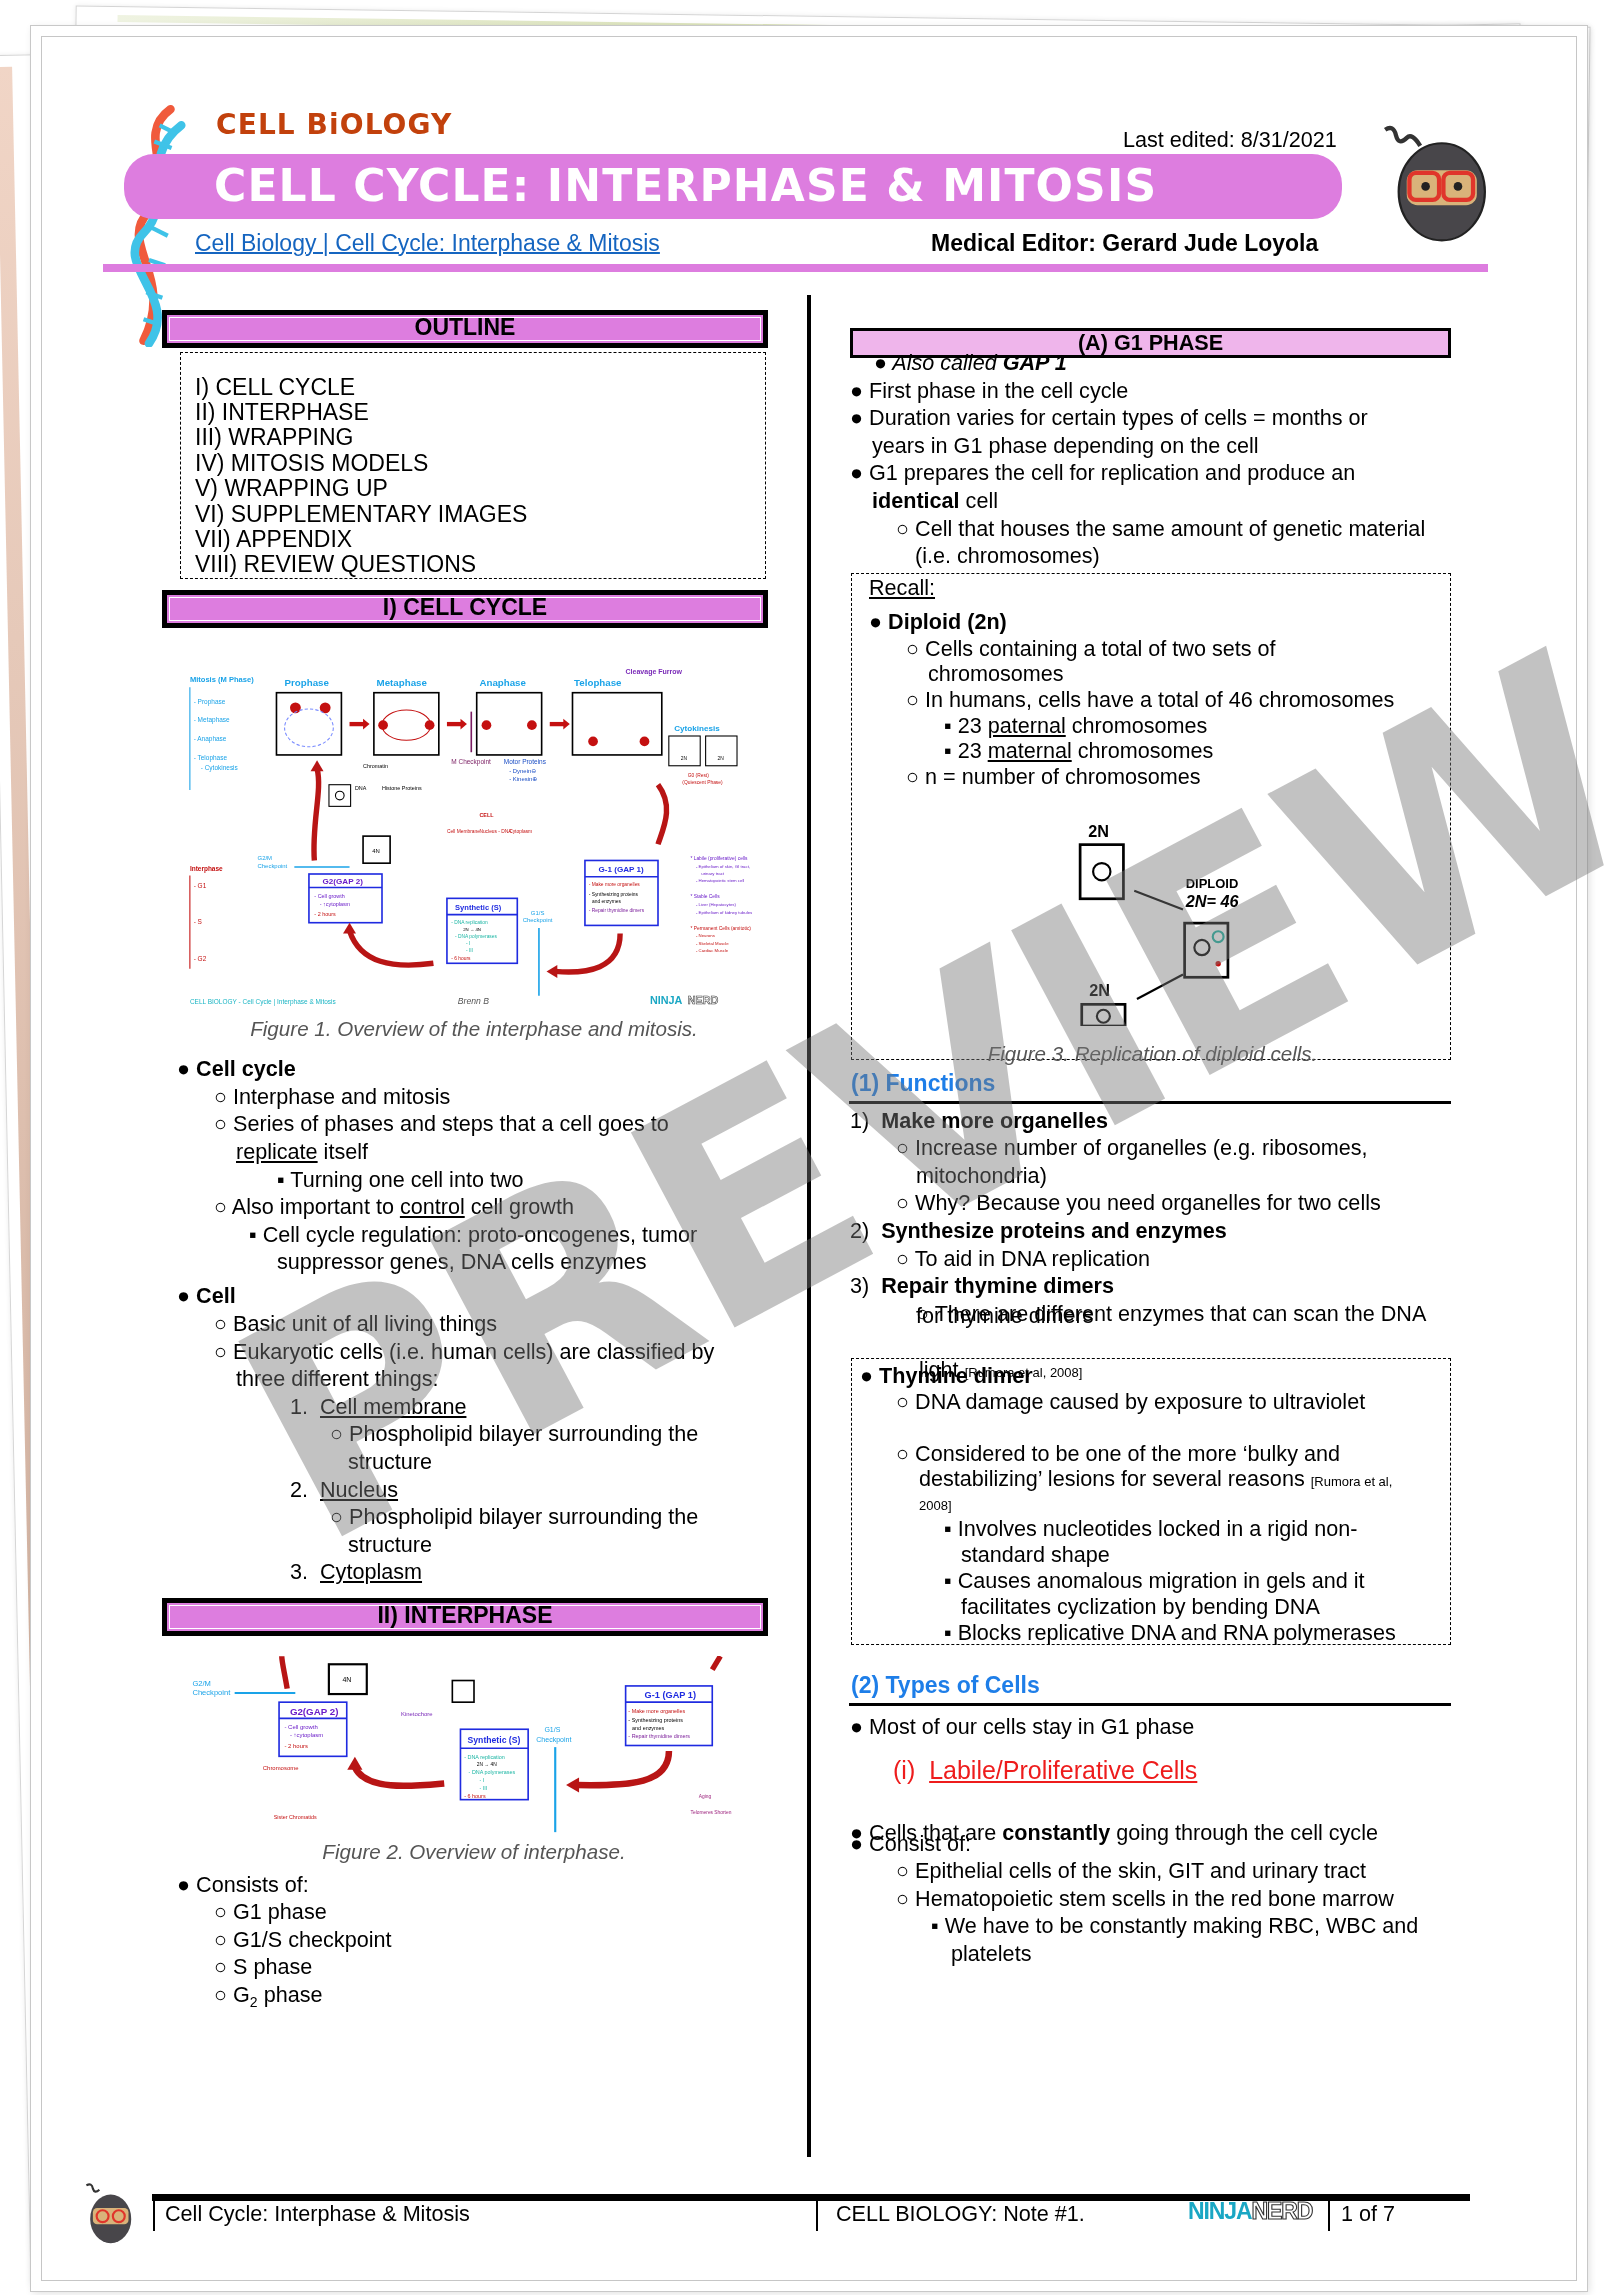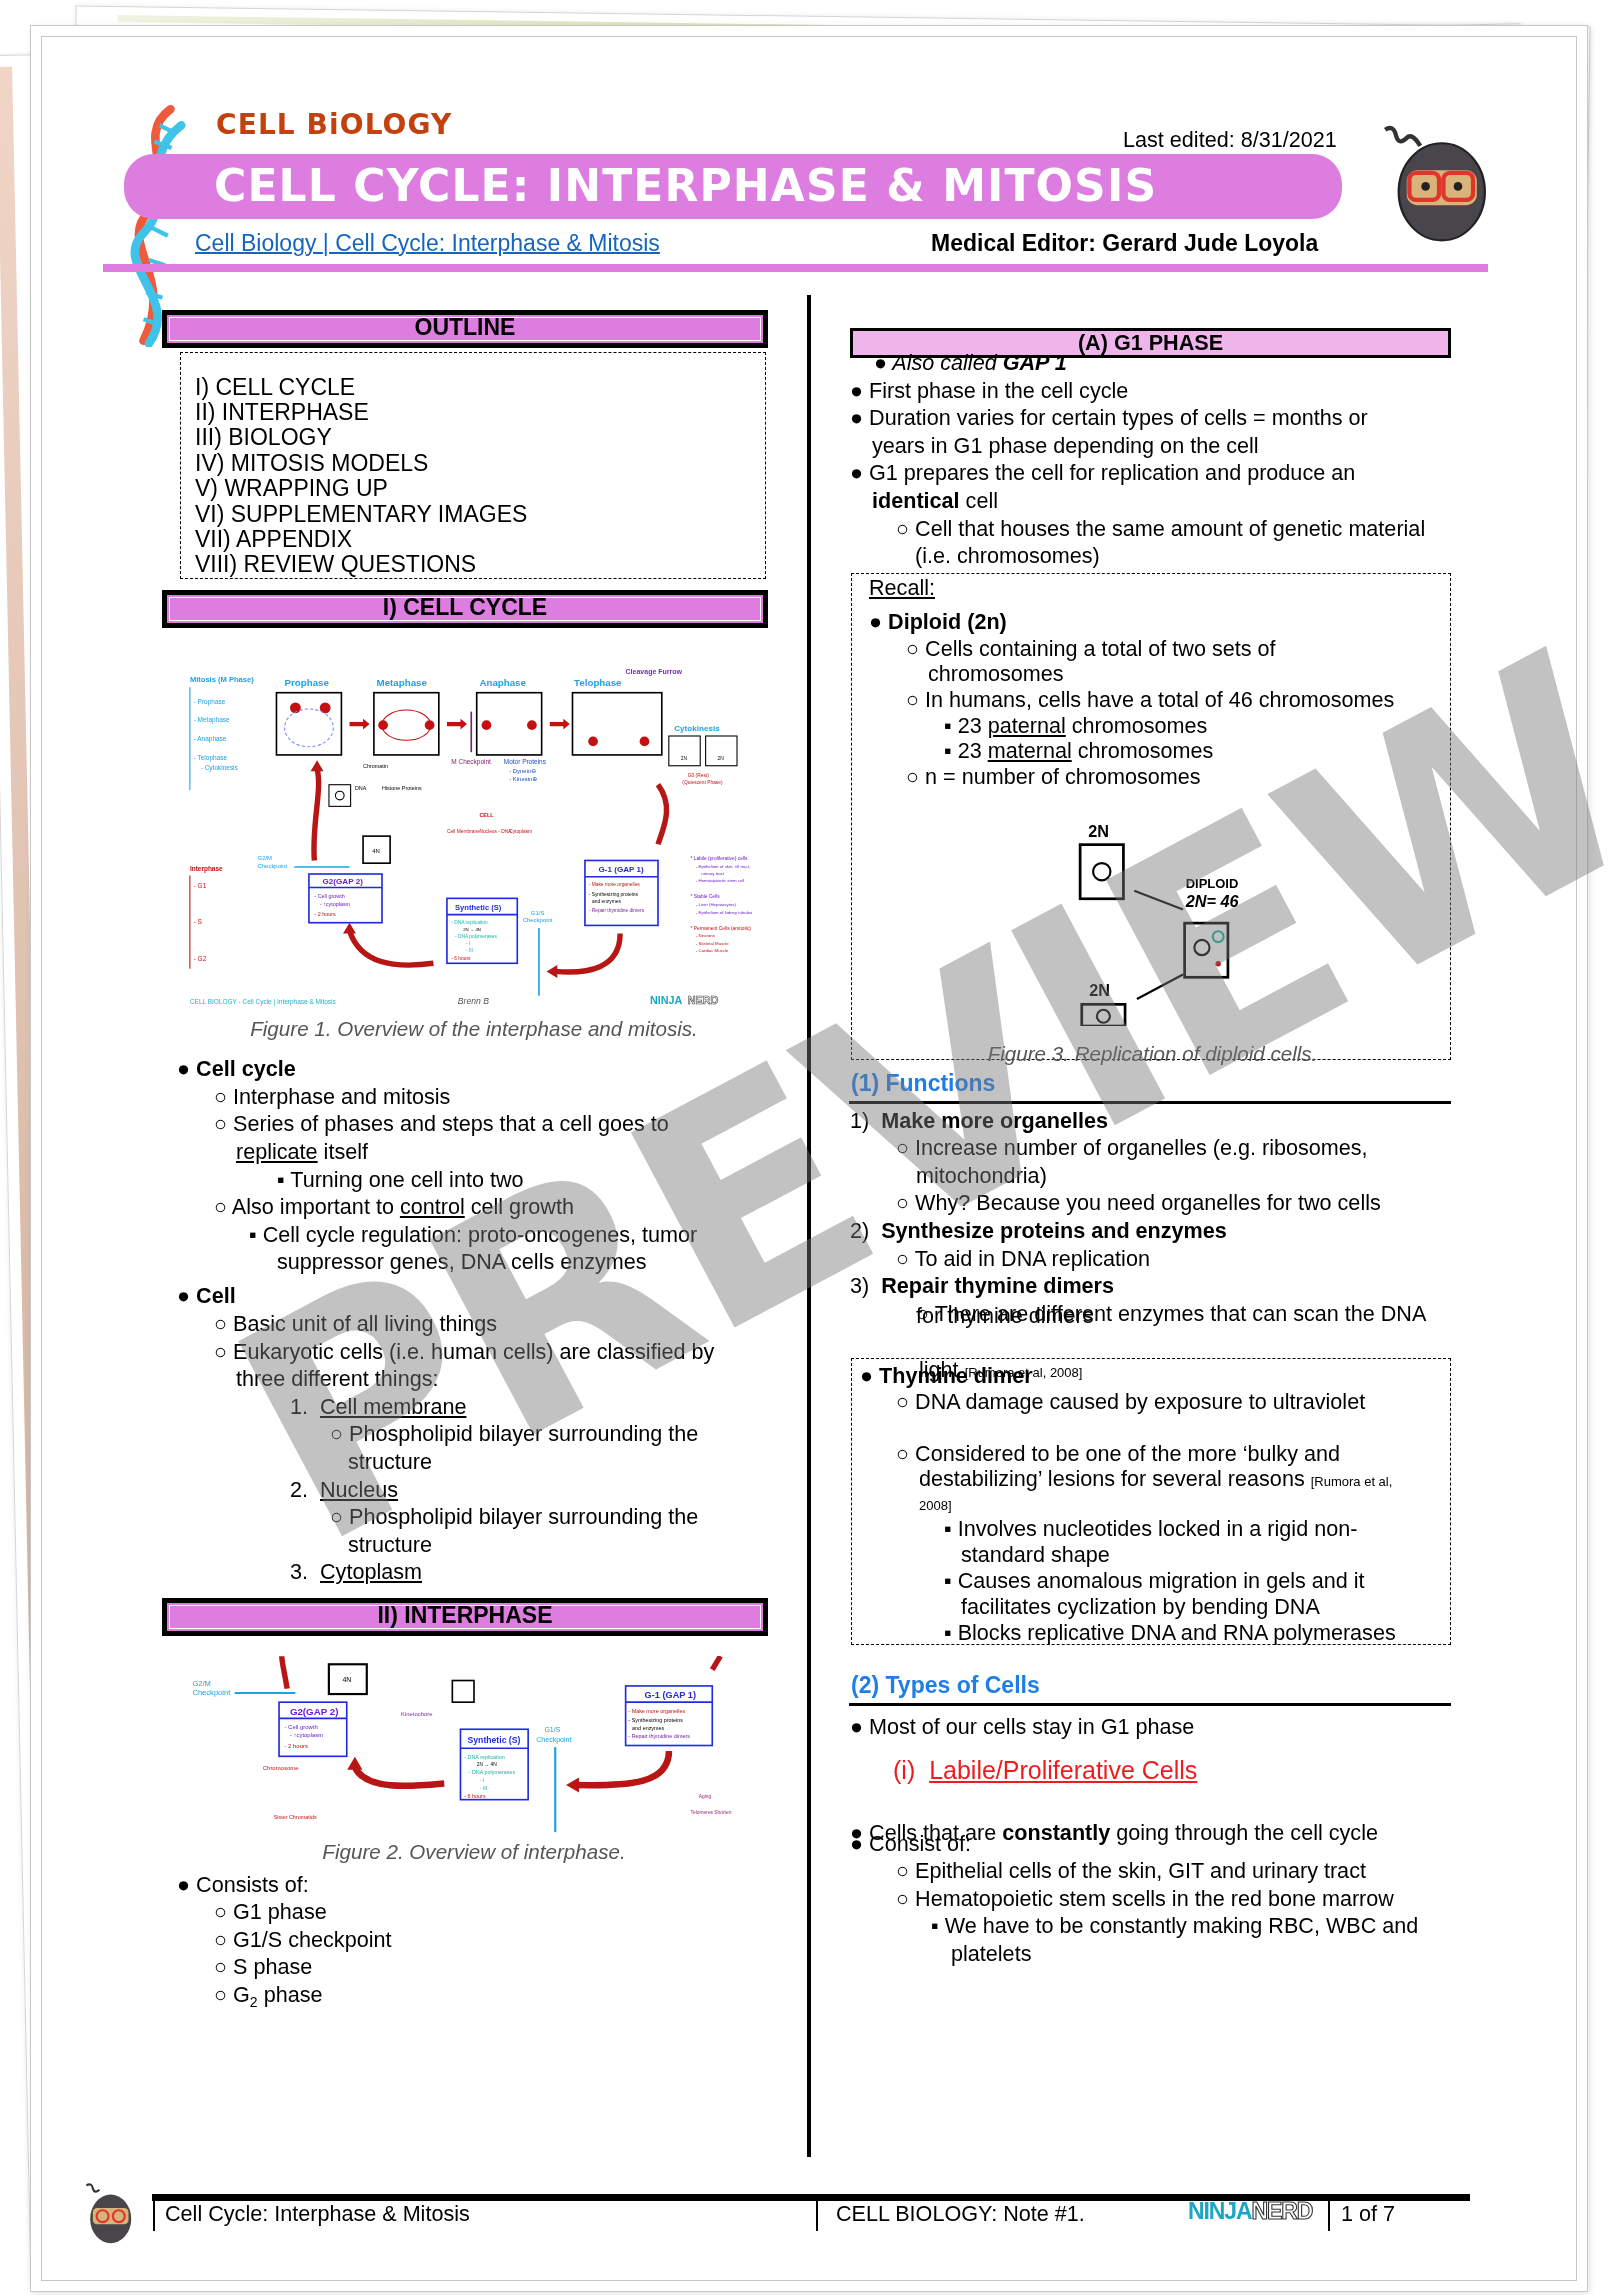--- a/index.html
+++ b/index.html
@@ -98,21 +98,21 @@
 <div class="header-link">Cell Biology | Cell Cycle: Interphase &amp; Mitosis</div>
 <div class="header-editor">Medical Editor: Gerard Jude Loyola</div>
 <div class="header-rule"></div>
 
 <div class="col-divider"></div>
 
 <div class="sec-head" style="left:162px;top:310px;width:606px;height:38px;">OUTLINE</div>
 <div class="outline-box">
   <div>I) CELL CYCLE</div>
   <div>II) INTERPHASE</div>
-  <div>III) BIOLOGY</div>
+  <div>III) WRAPPING</div>
   <div>IV) MITOSIS MODELS</div>
   <div>V) WRAPPING UP</div>
   <div>VI) SUPPLEMENTARY IMAGES</div>
   <div>VII) APPENDIX</div>
   <div>VIII) REVIEW QUESTIONS</div>
 </div>
 
 <div class="sec-head" style="left:162px;top:590px;width:606px;height:38px;">I)  CELL CYCLE</div>
 
 <svg class="figure" style="left:187px;top:644px;width:574px;height:368px;" viewBox="0 0 1060 680" font-family="Liberation Sans, sans-serif">

